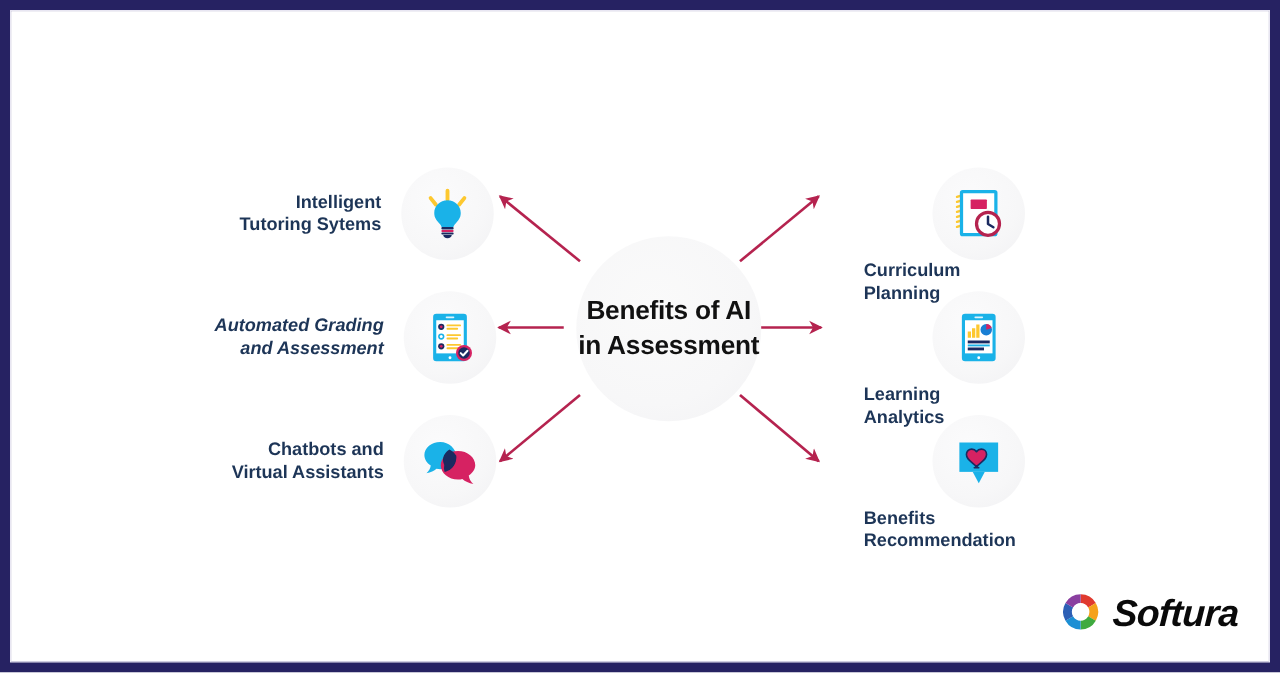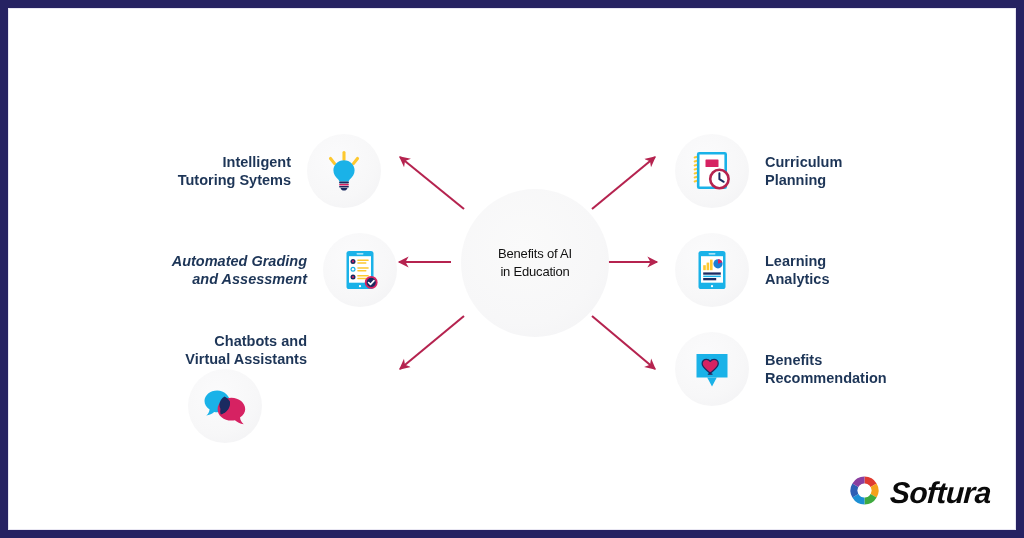--- a/index.html
+++ b/index.html
@@ -28,37 +28,37 @@
     left:452px; top:180px;
     width:148px; height:148px;
     border-radius:50%;
     background:radial-gradient(circle at 42% 38%, #fafafa 0%, #f7f7f8 62%, #f2f2f4 100%);
     display:flex; flex-direction:column;
     align-items:center; justify-content:center;
     text-align:center;
     z-index:3;
   }
   .hub-line {
-    font-size:13px;
-    font-weight:normal;
+    font-size:21px;
+    font-weight:bold;
     color:#111111;
     line-height:1.35;
     letter-spacing:-0.2px;
     white-space:nowrap;
   }
 
   
   .node {
     position:absolute;
     display:flex;
     align-items:center;
     z-index:2;
   }
   .node.left  { flex-direction:row; }
-  .node.right { flex-direction:row; }
+  .node.right { flex-direction:column; }
 
   .node-label {
     font-size:14.5px;
     font-weight:bold;
     color:#1d3557;
     line-height:1.27;
     white-space:pre-line;
   }
   .node.left .node-label  { text-align:right; margin-right:16px; width:180px; }
   .node.right .node-label { text-align:left;  margin-left:16px;  width:200px; }
@@ -66,23 +66,23 @@
   .icon-circle {
     width:74px; height:74px;
     flex:0 0 74px;
     border-radius:50%;
     background:radial-gradient(circle at 40% 34%, #fbfbfc 0%, #f7f7f8 60%, #f1f1f3 100%);
     display:flex; align-items:center; justify-content:center;
   }
   .icon-circle svg { display:block; }
 
   
-  #node-tutoring { left:102px; top:125px;justify-content:space-between; }
+  #node-tutoring { left:116px; top:125px;justify-content:space-between; }
   #node-grading  { left:118px; top:224px;font-style:italic; }
-  #node-chatbots { left:118px; top:323px;flex-direction:column; }
+  #node-chatbots { left:118px; top:323px; }
   
   #node-curriculum { left:666px; top:125px; }
   #node-analytics  { left:666px; top:224px;align-items:center; }
   #node-content    { left:666px; top:323px; }
 
   
   #arrows {
     position:absolute;
     left:0; top:0;
     width:1006px; height:520px;
@@ -141,21 +141,21 @@
         <line x1="596" y1="253" x2="648" y2="253" stroke="#b5234f" stroke-width="2.1" marker-end="url(#ah)"></line>
       </g>
 
       <g>
         <line x1="583" y1="307" x2="646" y2="360" stroke="#b5234f" stroke-width="2.1" marker-end="url(#ah)"></line>
       </g>
     </svg>
 
     <div class="hub">
       <div class="hub-line">Benefits of AI</div>
-      <div class="hub-line">in Education</div>
+      <div class="hub-line">in Assessment</div>
     </div>
 
     <div class="node left" id="node-tutoring">
       <div class="node-label">Intelligent
 Tutoring Sytems</div>
       <div class="icon-circle">
         <span>
           <svg width="46" height="46" viewBox="0 0 46 46">
 
             <g stroke="#fdc82f" stroke-width="3.1" stroke-linecap="round">

